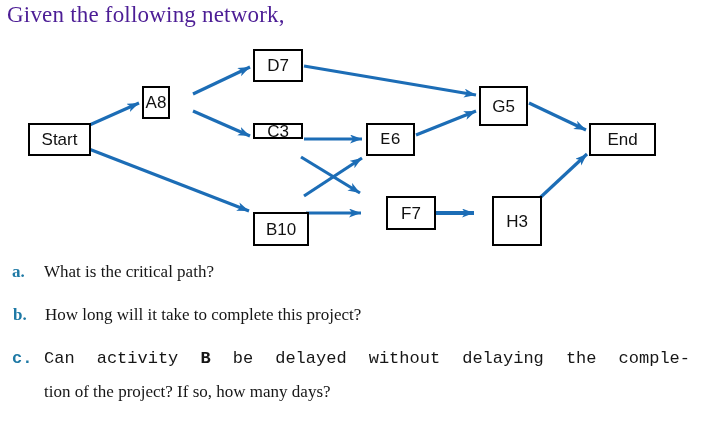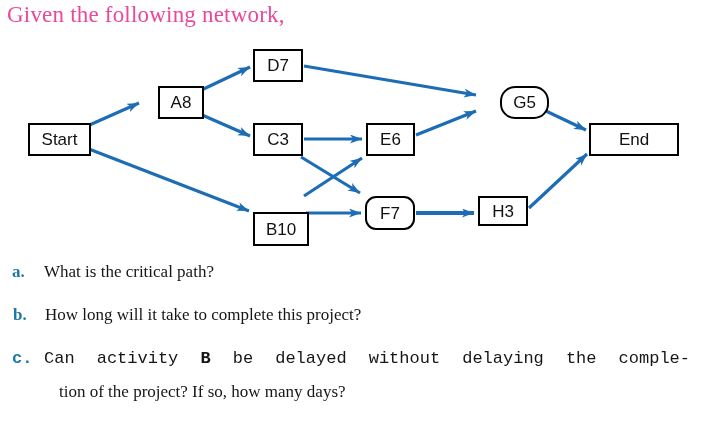--- a/index.html
+++ b/index.html
@@ -5,21 +5,21 @@
   html, body { margin: 0; padding: 0; }
   body {
     width: 702px; height: 426px;
     background: #ffffff;
     position: relative;
     font-family: "Liberation Serif", serif;
     overflow: hidden;
   }
   .title {
     position: absolute; left: 7px; top: 2px;
-    font-size: 23px; color: #ec4899;
+    font-size: 23px; color: #4c1d95;
     letter-spacing: 0.2px;
     white-space: nowrap;
   }
   .diagram {
     position: absolute; left: 0; top: 0;
     width: 702px; height: 250px;
   }
   .diagram svg { position: absolute; left: 0; top: 0; }
   .node {
     position: absolute;
@@ -45,21 +45,21 @@
   #q-a  { left: 12px; top: 262px; }
   #q-b  { left: 13px; top: 305px; }
   #q-c1 {
     left: 12px; top: 349px;
     width: 678px;
     white-space: normal;
     text-align: justify;
     text-align-last: justify;
     font-family: Liberation Mono, monospace;
   }
-  #q-c2 { left: 44px; top: 382px; margin-left: 15px; }
+  #q-c2 { left: 44px; top: 382px; }
   .bold { font-weight: bold; }
 </style>
 </head>
 <body>
 
 <div class="title">Given the following network,</div>
 
 <div class="diagram">
   <svg width="702" height="250" viewBox="0 0 702 250">
     <defs>
@@ -78,29 +78,29 @@
         <line x1="304" y1="196" x2="362" y2="158" stroke="#1c6db6" stroke-width="3.2" marker-end="url(#arrowhead)"></line>
         <line x1="306" y1="213" x2="361" y2="213" stroke="#1c6db6" stroke-width="3.2" marker-end="url(#arrowhead)"></line>
         <line x1="416" y1="135" x2="476" y2="111" stroke="#1c6db6" stroke-width="3.2" marker-end="url(#arrowhead)"></line>
         <line x1="416" y1="213" x2="474" y2="213" stroke="#1c6db6" stroke-width="4.2" marker-end="url(#arrowhead)"></line>
         <line x1="529" y1="103" x2="586" y2="130" stroke="#1c6db6" stroke-width="3.2" marker-end="url(#arrowhead)"></line>
         <line x1="529" y1="208" x2="587" y2="154" stroke="#1c6db6" stroke-width="3.2" marker-end="url(#arrowhead)"></line>
       </g>
   </svg>
   <div id="nodes-layer">
       <div class="node" style="left: 28px; top: 123px; width: 63px; height: 33px; border-color: rgb(0, 0, 0);">Start</div>
-      <div class="node" style="left: 142px; top: 86px; width: 46px; height: 33px; border-color: rgb(0, 0, 0); margin-left: 16px;">A8</div>
+      <div class="node" style="left: 142px; top: 86px; width: 28px; height: 33px; border-color: rgb(0, 0, 0);">A8</div>
       <div class="node" style="left: 253px; top: 49px; width: 50px; height: 33px; border-color: rgb(0, 0, 0);">D7</div>
-      <div class="node" style="left: 253px; top: 123px; width: 50px; height: 33px; border-color: rgb(0, 0, 0);">C3</div>
+      <div class="node" style="left: 253px; top: 123px; width: 50px; height: 16px; border-color: rgb(0, 0, 0);">C3</div>
       <div class="node" style="left: 253px; top: 212px; width: 56px; height: 34px; border-color: rgb(0, 0, 0);">B10</div>
-      <div class="node" style="left: 366px; top: 123px; width: 49px; height: 33px; border-color: rgb(0, 0, 0);">E6</div>
-      <div class="node" style="left: 365px; top: 196px; width: 50px; height: 34px; border-color: rgb(0, 0, 0); border-radius: 11px;">F7</div>
-      <div class="node" style="left: 500px; top: 86px; width: 49px; height: 33px; border-color: rgb(0, 0, 0); border-radius: 15px;">G5</div>
-      <div class="node" style="left: 478px; top: 196px; width: 50px; height: 30px; border-color: rgb(0, 0, 0); text-align: center;">H3</div>
-      <div class="node" style="left: 589px; top: 123px; width: 90px; height: 33px; border-color: rgb(0, 0, 0);">End</div>
+      <div class="node" style="left: 366px; top: 123px; width: 49px; height: 33px; border-color: rgb(0, 0, 0); font-family: Liberation Mono, monospace;">E6</div>
+      <div class="node" style="left: 386px; top: 196px; width: 50px; height: 34px; border-color: rgb(0, 0, 0);">F7</div>
+      <div class="node" style="left: 479px; top: 86px; width: 49px; height: 40px; border-color: rgb(0, 0, 0);">G5</div>
+      <div class="node" style="left: 492px; top: 196px; width: 50px; height: 50px; border-color: rgb(0, 0, 0); text-align: center;">H3</div>
+      <div class="node" style="left: 589px; top: 123px; width: 67px; height: 33px; border-color: rgb(0, 0, 0);">End</div>
     </div>
 </div>
 
 <div class="q" id="q-a">
   <span class="q-letter">a.</span><span>What is the critical path?</span>
 </div>
 
 <div class="q" id="q-b">
   <span class="q-letter">b.</span><span>How long will it take to complete this project?</span>
 </div>

